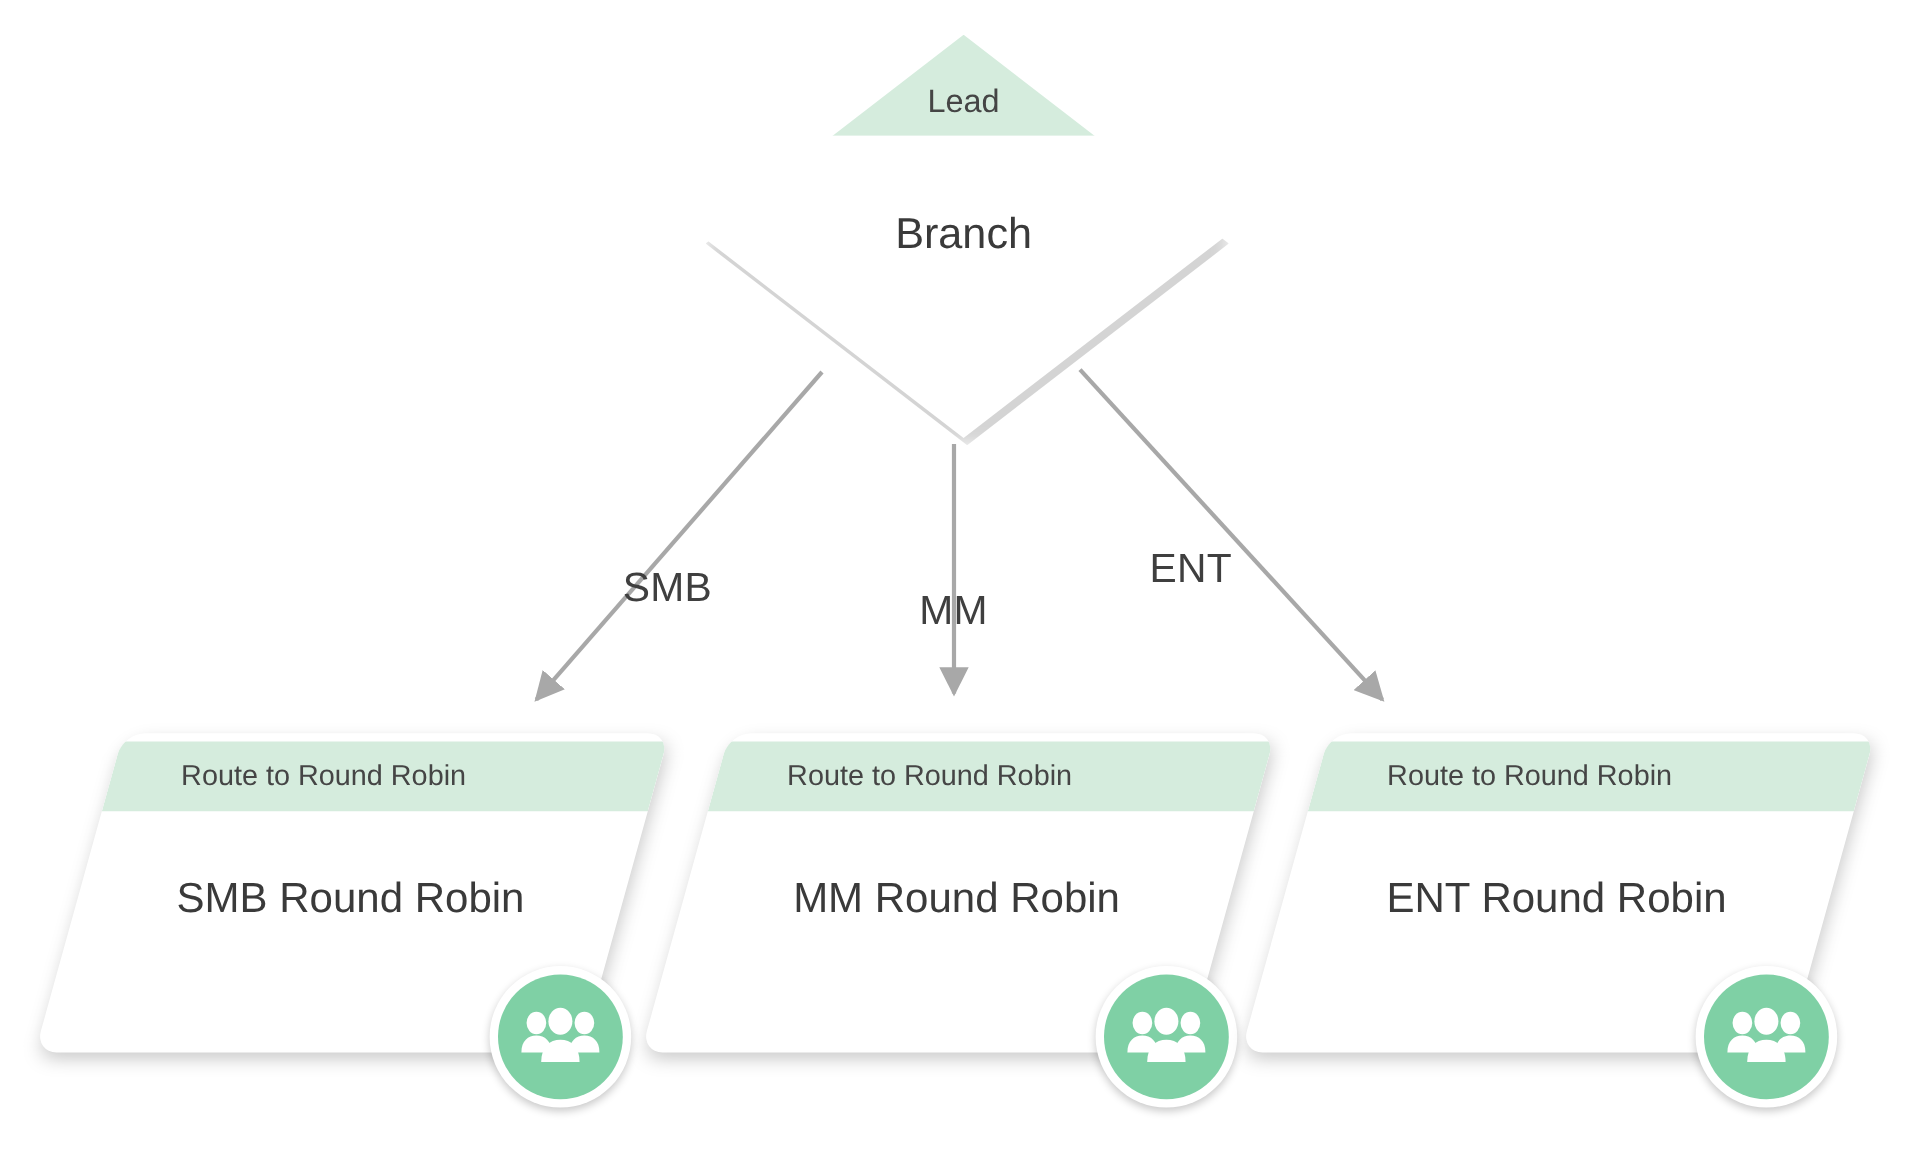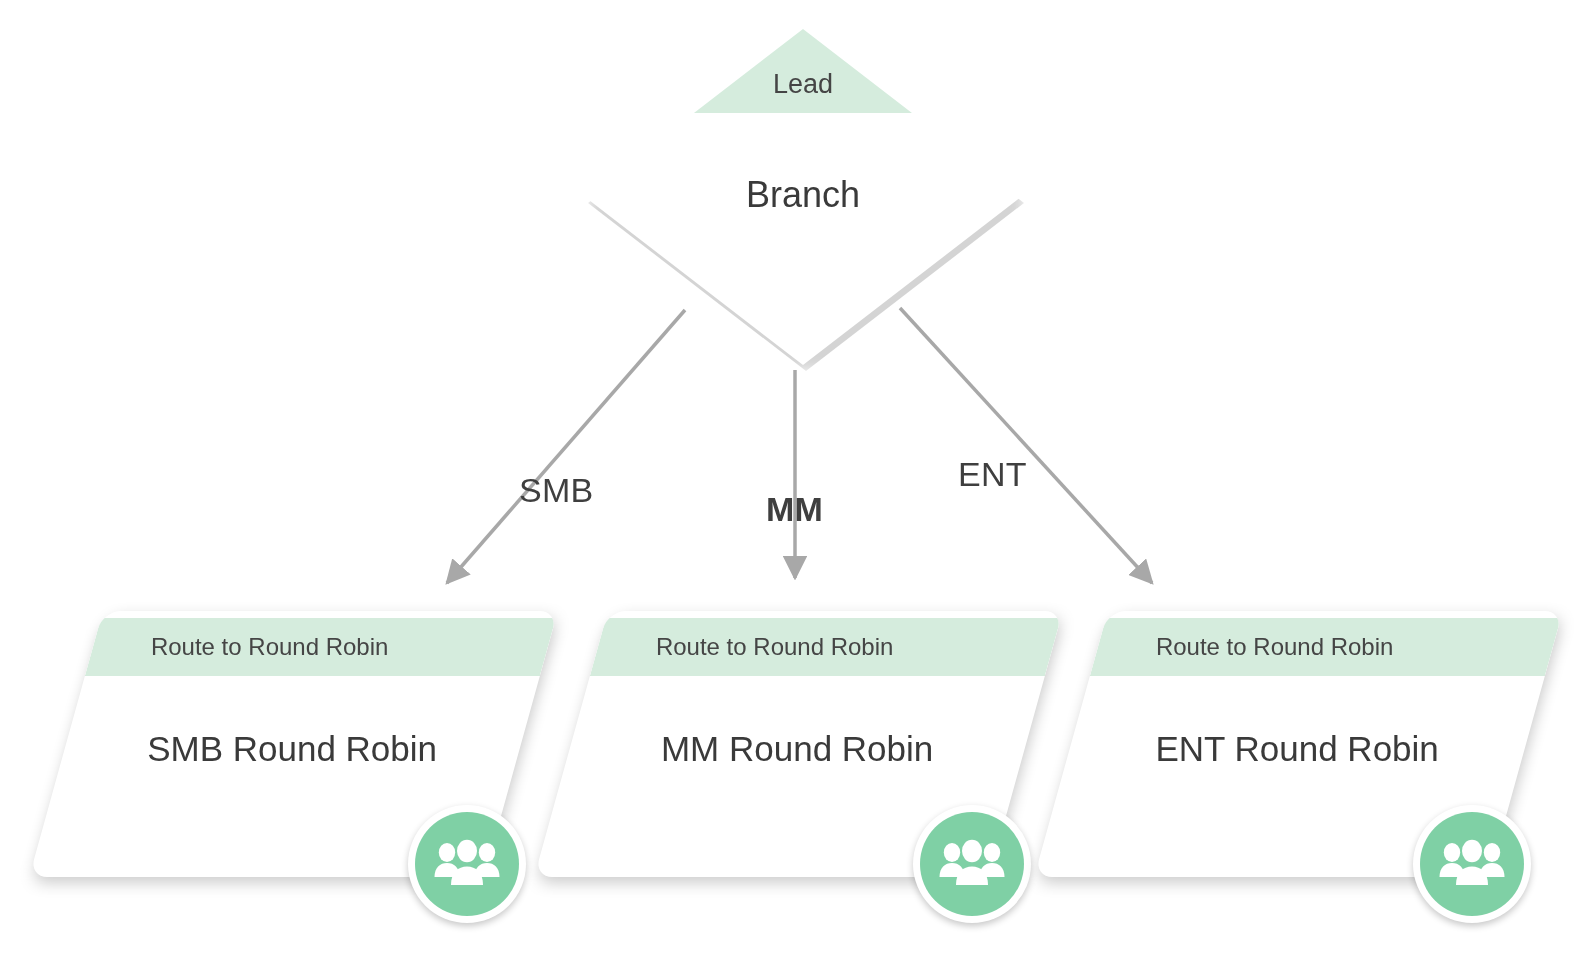--- a/index.html
+++ b/index.html
@@ -191,21 +191,21 @@
     </defs>
 
     <path d="M 685 310 L 447 583" stroke="#a8a8a8" stroke-width="3.5" fill="none" marker-end="url(#arrowhead)"></path>
 
     <path d="M 795 370 L 795 578" stroke="#a8a8a8" stroke-width="3.5" fill="none" marker-end="url(#arrowhead)"></path>
 
     <path d="M 900 308 L 1152 583" stroke="#a8a8a8" stroke-width="3.5" fill="none" marker-end="url(#arrowhead)"></path>
   </svg>
 
   <div class="edge-label" style="left:519px; top:455px;margin-top:16px;">SMB</div>
-  <div class="edge-label" style="left:766px; top:490px;font-weight:bold;">MM</div>
+  <div class="edge-label" style="left:766px; top:490px;">MM</div>
   <div class="edge-label" style="left:958px; top:455px;">ENT</div>
 
   <div class="diamond-wrap" style="left:585px; top:29px;">
     <div class="diamond-shadow"></div>
     <div class="diamond-body">
       <div class="diamond-head"></div>
       <div class="diamond-head-text">Lead</div>
       <div class="diamond-title">Branch</div>
     </div>
   </div>

